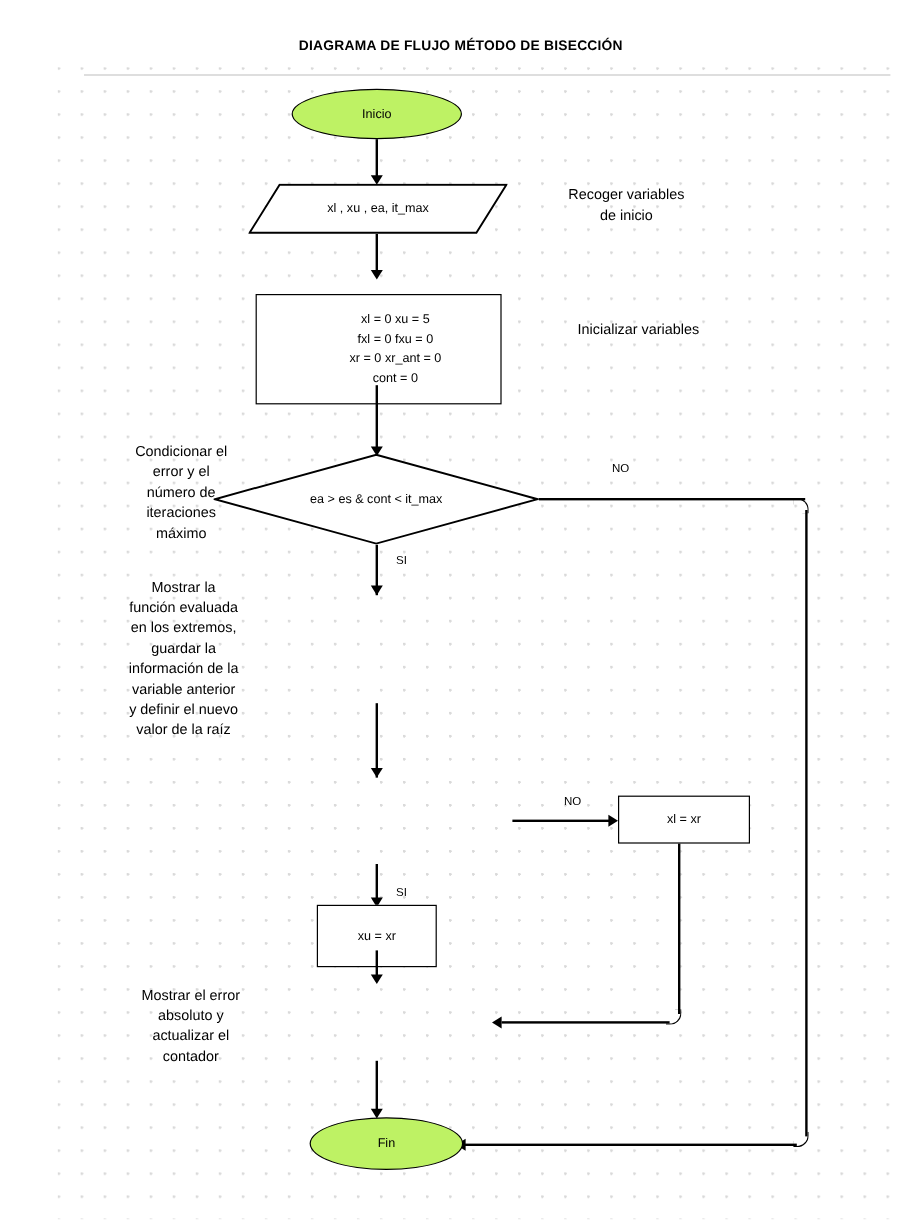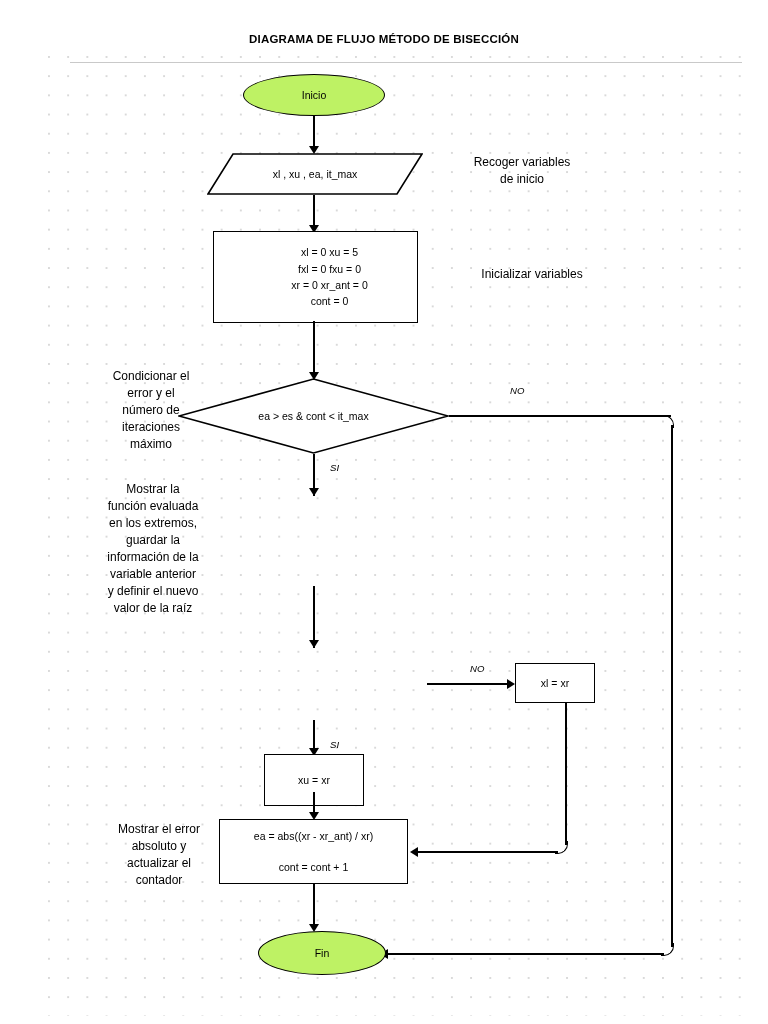--- a/index.html
+++ b/index.html
@@ -101,21 +101,20 @@
     position: absolute;
     font-size: 12px;
     line-height: 1.42;
     text-align: center;
     color: #000;
   }
   .edge-label {
     position: absolute;
     font-size: 9.6px;
     color: #000;
-    font-style: italic;
   }
 
   
   .ln {
     position: absolute;
     background: #000;
   }
   .ln-v { width: 1.6px; }
   .ln-h { height: 1.6px; }
 
@@ -180,21 +179,21 @@
     </svg>
     <span class="io-text">xl , xu , ea, it_max</span>
   </div>
 
   <div class="note" style="left:432px; top:154px; width:180px; white-space:pre-line;">Recoger variables
 de inicio</div>
 
   <div class="ln ln-v" style="left:313px; top:195px; width:1.6px; height:34px;"></div>
   <div class="arrow-down" style="left:309px; top:225px;"></div>
 
-  <div class="node process" style="left:213px; top:231px; width:205px; height:92px; flex-direction:column;padding-left:28px;">
+  <div class="node process" style="left:213px; top:245px; width:205px; height:92px; flex-direction:column;padding-left:28px;">
     <div>xl = 0    xu = 5</div>
     <div>fxl = 0    fxu = 0</div>
     <div>xr = 0      xr_ant = 0</div>
     <div>cont = 0</div>
   </div>
 
   <div class="note" style="left:442px; top:266px; width:180px; white-space:pre-line;">Inicializar variables</div>
 
   <div class="ln ln-v" style="left:313px; top:321px; width:1.6px; height:56px;"></div>
   <div class="arrow-down" style="left:309px; top:372px;"></div>
@@ -236,44 +235,40 @@
 
   <div class="ln ln-v" style="left:313px; top:586px; width:1.6px; height:62px;"></div>
   <div class="arrow-down" style="left:309px; top:640px;"></div>
 
 
 
   <div class="edge-label" style="left:470px; top:663px;">NO</div>
   <div class="ln ln-h" style="left:427px; top:683px; width:83px; height:1.6px;"></div>
   <div class="arrow-right" style="left:507px; top:679px;"></div>
 
-  <div class="node process" style="left:515px; top:663px; width:80px; height:40px;">
+  <div class="node process" style="left:515px; top:663px; width:110px; height:40px;">
     <span>xl = xr</span>
   </div>
 
   <div class="ln ln-v" style="left:565px; top:703px; width:1.6px; height:142px;"></div>
   <div class="corner corner-br" style="left:555px; top:841px; width:12px; height:12px;"></div>
   <div class="ln ln-h" style="left:418px; top:851px; width:140px; height:1.6px;"></div>
   <div class="arrow-left" style="left:410px; top:847px;"></div>
 
   <div class="edge-label" style="left:330px; top:739px;">SI</div>
   <div class="ln ln-v" style="left:313px; top:720px; width:1.6px; height:33px;"></div>
   <div class="arrow-down" style="left:309px; top:748px;"></div>
 
   <div class="node process" style="left:264px; top:754px; width:100px; height:52px;">
     <span>xu = xr</span>
   </div>
 
   <div class="ln ln-v" style="left:313px; top:792px; width:1.6px; height:26px;"></div>
   <div class="arrow-down" style="left:309px; top:812px;"></div>
 
-  <div class="node process" style="left:219px; top:819px; width:189px; height:65px; flex-direction:column; justify-content:space-around;">
-    <div>ea = abs((xr - xr_ant) / xr)</div>
-    <div>cont = cont + 1</div>
-  </div>
 
   <div class="note" style="left:96px; top:821px; width:126px; white-space:pre-line;">Mostrar el error
 absoluto y
 actualizar el
 contador</div>
 
   <div class="ln ln-v" style="left:313px; top:884px; width:1.6px; height:46px;"></div>
   <div class="arrow-down" style="left:309px; top:924px;"></div>
 
   <div class="node terminal" style="left:258px; top:931px; width:128px; height:44px;">

